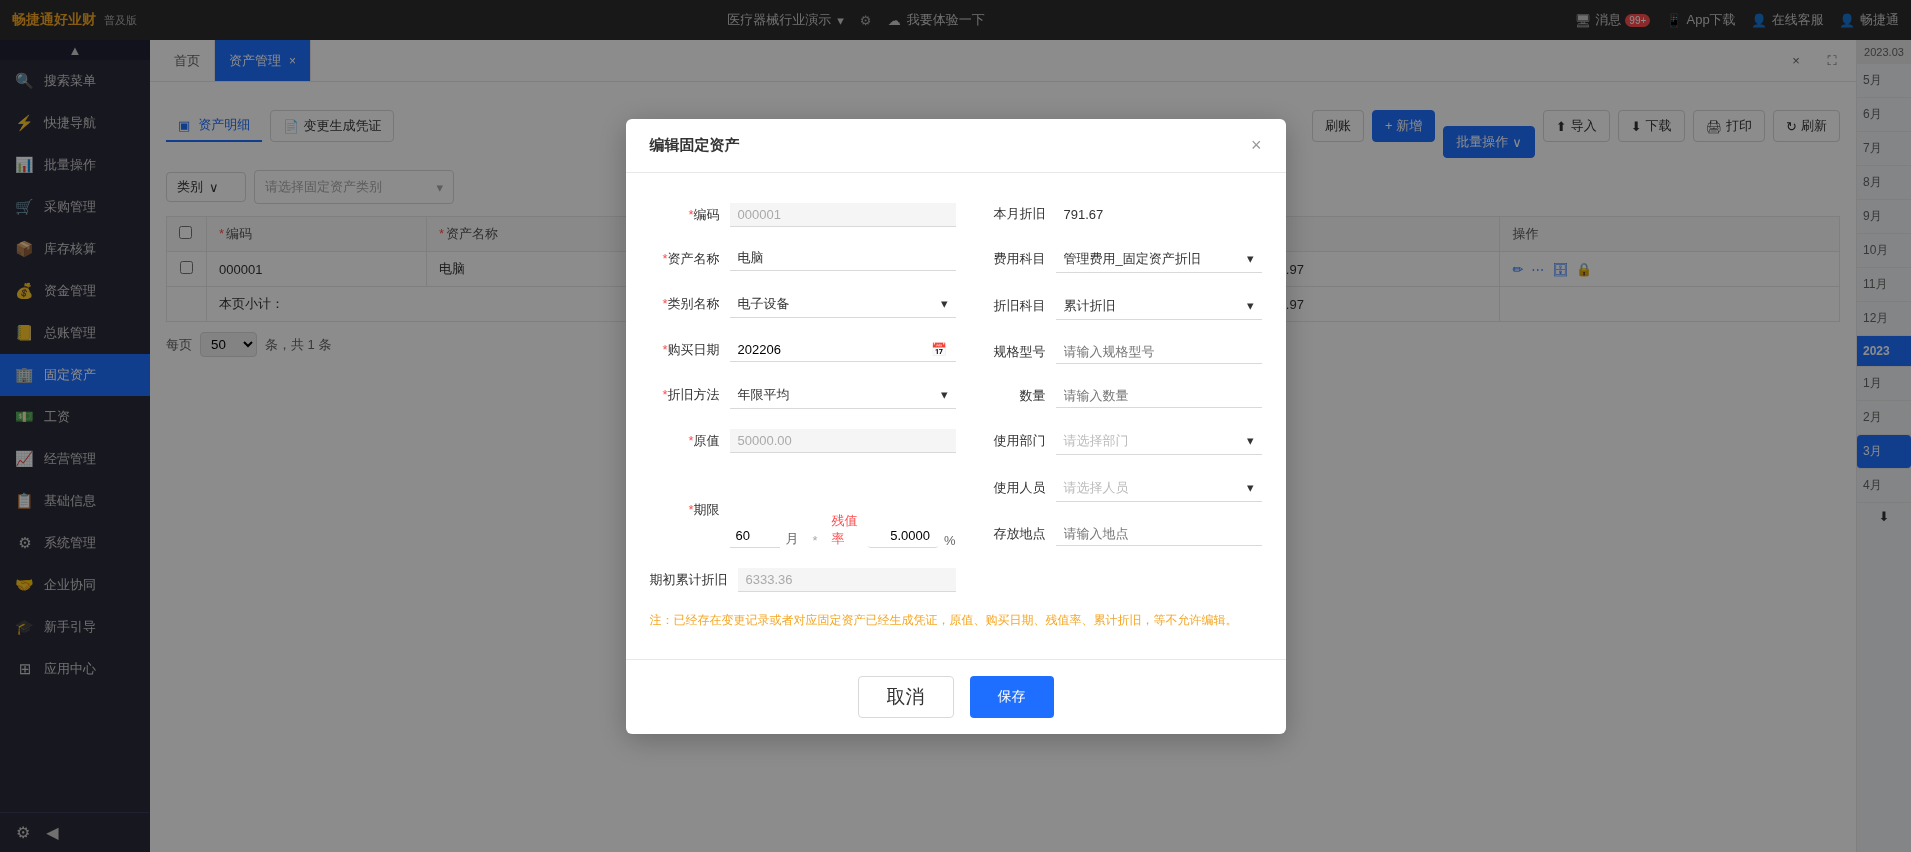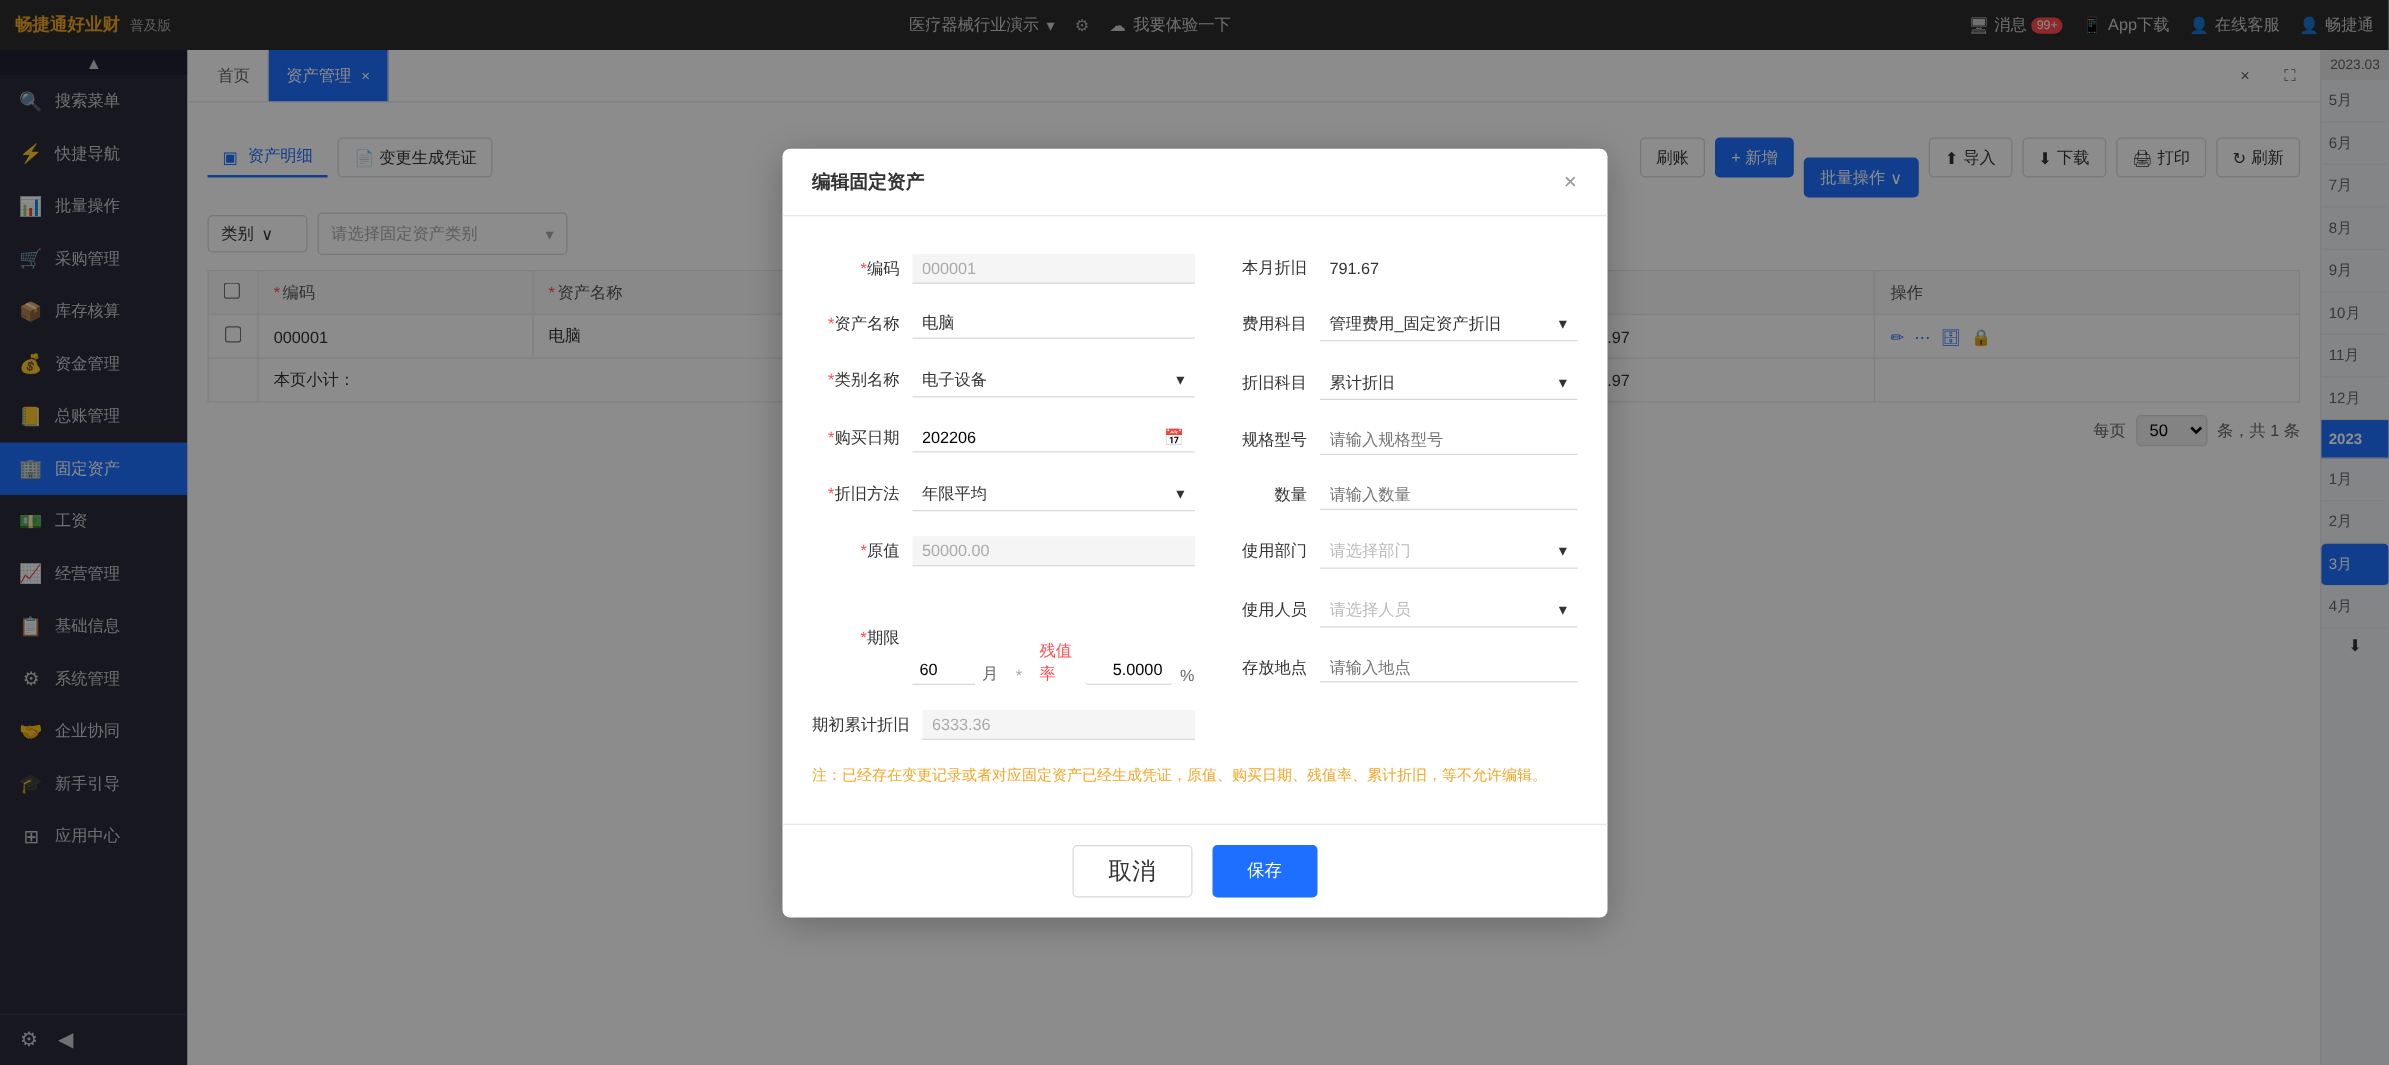--- a/index.html
+++ b/index.html
@@ -63,21 +63,21 @@
     .data-table { width: 100%; border-collapse: collapse; font-size: 13px; }
     .data-table th { background: #fafafa; border: 1px solid #e8e8e8; padding: 8px 12px; text-align: left; font-weight: 500; color: #555; }
     .data-table td { border: 1px solid #e8e8e8; padding: 8px 12px; color: #333; }
     .required-mark { color: #ff4d4f; margin-right: 2px; }
     .table-actions { display: flex; gap: 8px; }
     .action-icon { color: #1e6fff; cursor: pointer; }
     .date-item { padding: 8px 6px; text-align: left; font-size: 12px; color: #666; border-bottom: 1px solid #e8e8e8; cursor: pointer; }
     .date-item.today { background: #1e6fff; color: white; border-radius: 4px; }
 
     
-    .pagination { display: flex; align-items: center; gap: 8px; padding: 10px 0; font-size: 13px; color: #666; justify-content: flex-end; }
+    .pagination { display: flex; align-items: center; gap: 8px; padding: 10px 0; font-size: 13px; color: #666; }
     .page-select { padding: 3px 6px; border: 1px solid #d9d9d9; border-radius: 4px; }
 
     
     .modal-overlay { position: fixed; top: 0; left: 0; right: 0; bottom: 0; background: rgba(0,0,0,0.45); z-index: 1000; display: flex; align-items: center; justify-content: center; }
     .modal { background: #fff; border-radius: 6px; width: 660px; max-height: 720px; overflow: auto; box-shadow: 0 6px 30px rgba(0,0,0,0.25); position: relative; }
     .modal-header { display: flex; align-items: center; justify-content: space-between; padding: 16px 24px; border-bottom: 1px solid #e8e8e8; }
     .modal-title { font-size: 15px; font-weight: 600; color: #333; }
     .modal-close { cursor: pointer; color: #999; font-size: 18px; }
     .modal-body { padding: 20px 24px; }
     .modal-footer { display: flex; justify-content: center; gap: 16px; padding: 16px 24px; border-top: 1px solid #e8e8e8; }

